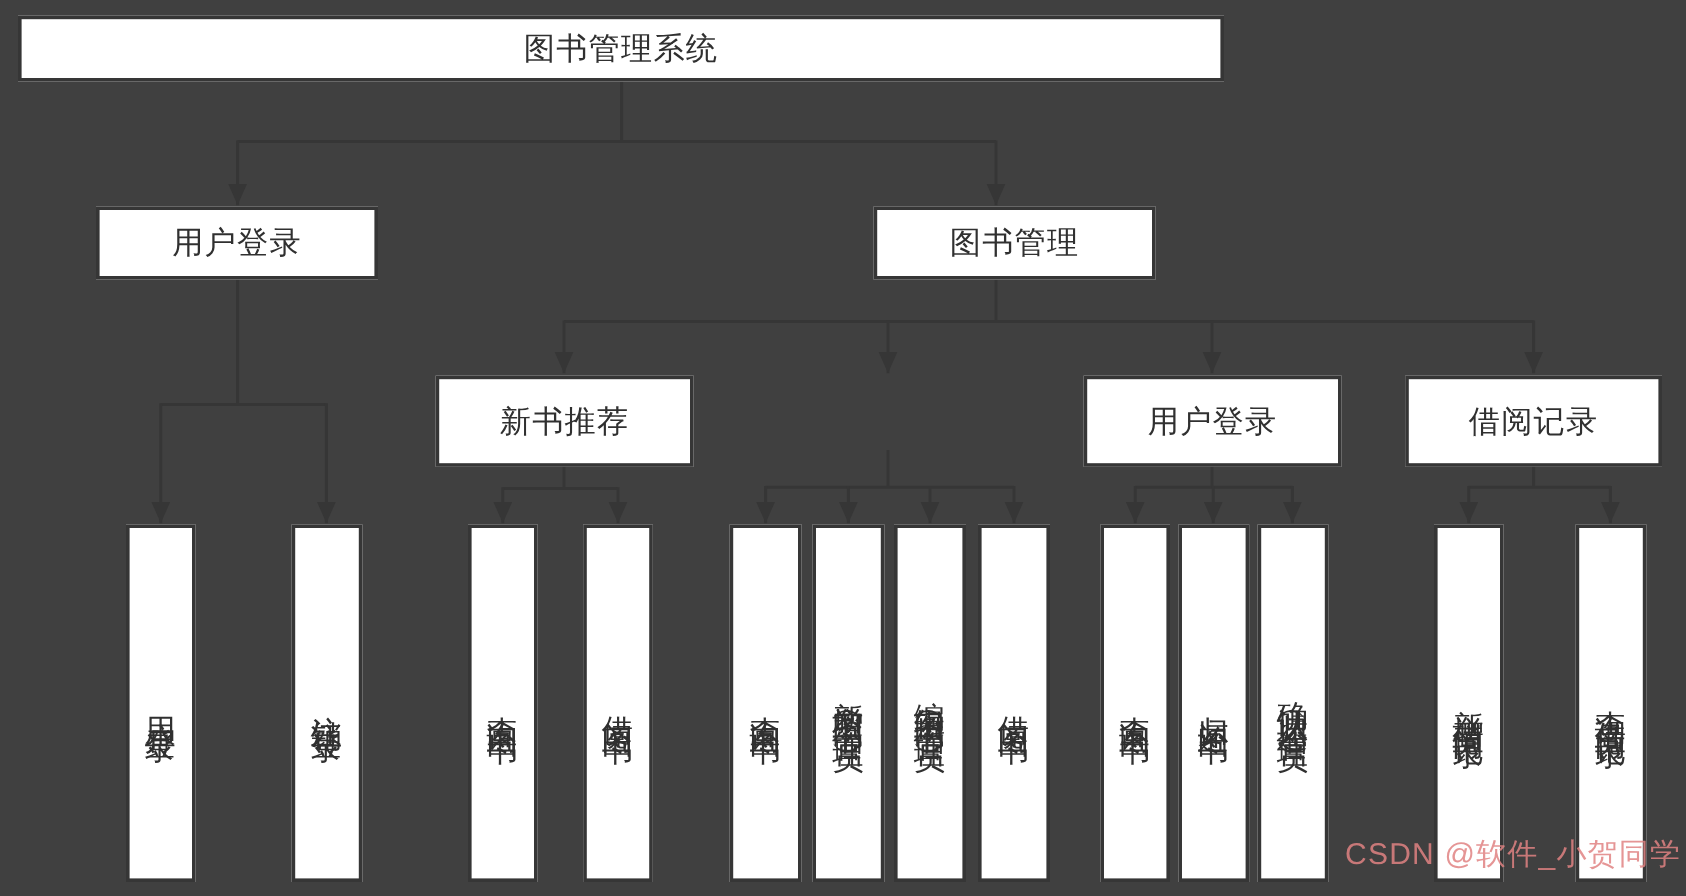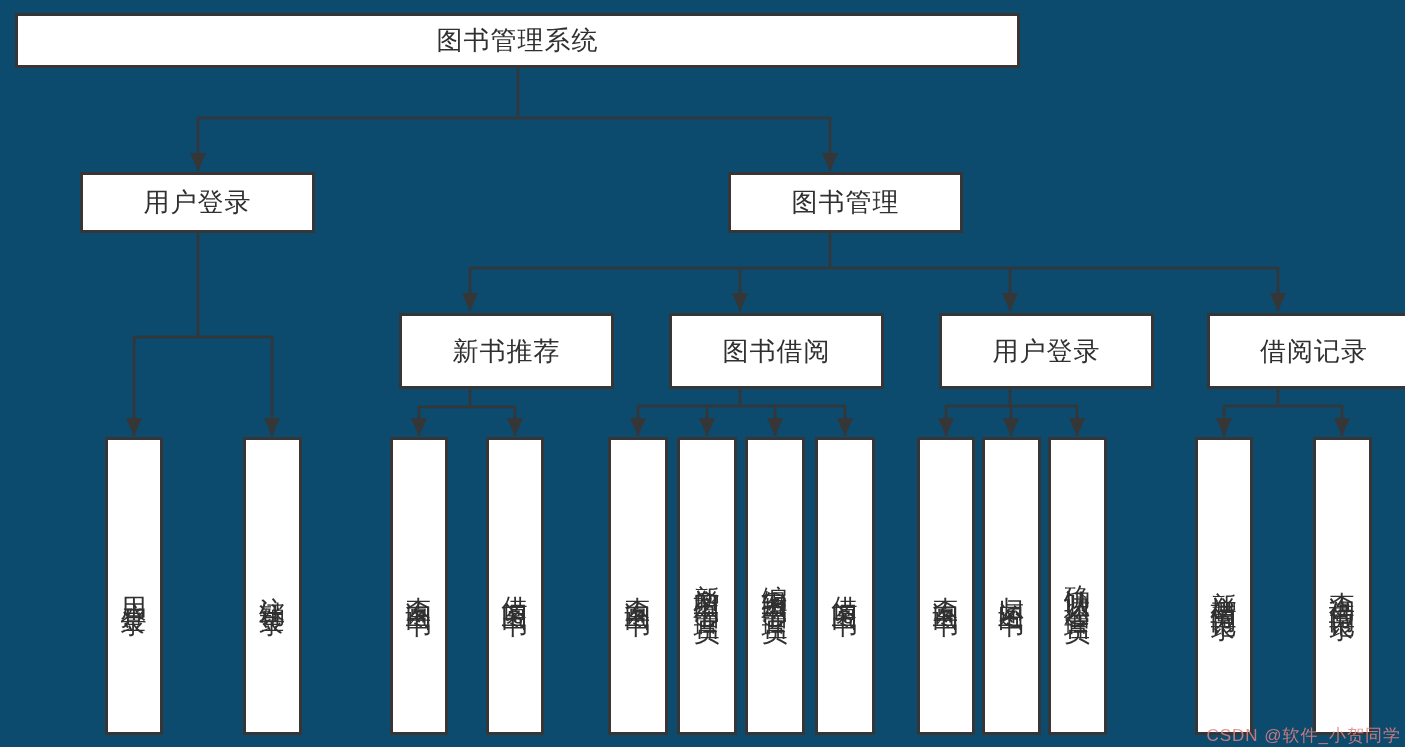--- a/index.html
+++ b/index.html
@@ -1,39 +1,39 @@
 <!DOCTYPE html>
 <html><head>
 <meta charset="utf-8">
 <style>
   html,body{margin:0;padding:0;background:#ffffff;}
   body{
     width:1405px;height:747px;position:relative;overflow:hidden;
     font-family:"Liberation Sans","DejaVu Sans",sans-serif;
   }
-  .stage{position:absolute;inset:0;background:#0c4a6e;}
+  .stage{position:absolute;inset:0;background:#404040;}
   svg.wires{position:absolute;left:0;top:0;}
   .box{
     position:absolute;box-sizing:border-box;
     border:3px solid #363636;background:#ffffff;
     display:flex;align-items:center;justify-content:center;
     font-size:26px;color:#303030;letter-spacing:1px;
     white-space:nowrap;
   }
   .root{left:15px;top:13px;width:1005px;height:55px;}
   .l2{top:172px;width:235px;height:61px;}
-  .l3{top:313px;width:215px;height:76px;margin-left:36px;}
+  .l3{top:313px;width:215px;height:76px;}
   .leaf{top:437px;width:58px;height:298px;}
   .vtext{
     writing-mode:vertical-rl;text-orientation:mixed;
     letter-spacing:5px;line-height:1;font-size:26px;color:#303030;
   }
   .watermark{
-    position:absolute;right:4px;bottom:0;
-    font-size:17px;color:rgba(224,130,130,0.85);letter-spacing:1px;
+    position:absolute;right:4px;bottom:19px;
+    font-size:25px;color:rgba(224,130,130,0.85);letter-spacing:1px;
     pointer-events:none;
   }
 </style>
 </head>
 <body>
 
 <div class="stage">
 
   <svg class="wires" width="1405" height="747" viewBox="0 0 1405 747">
     <defs>
@@ -75,21 +75,20 @@
     <path d="M1224,405 V436" stroke="#363636" stroke-width="2.5" fill="none" marker-end="url(#arw)"></path>
     <path d="M1342,405 V436" stroke="#363636" stroke-width="2.5" fill="none" marker-end="url(#arw)"></path>
   </svg>
 
   <div class="box root">图书管理系统</div>
 
   <div class="box l2" style="left:80px;">用户登录</div>
   <div class="box l2" style="left:712px;margin-left:16px;">图书管理</div>
 
   <div class="box l3" style="left:363px;">新书推荐</div>
-  <div class="box l3" style="left:633px;">图书借阅</div>
   <div class="box l3" style="left:903px;">用户登录</div>
   <div class="box l3" style="left:1171px;width:214px;">借阅记录</div>
 
   <div class="box leaf" style="left:105px;">
     <span class="vtext">用户登录</span>
   </div>
   <div class="box leaf" style="left:243px;width:59px;">
     <span class="vtext">注销登录</span>
   </div>
 

